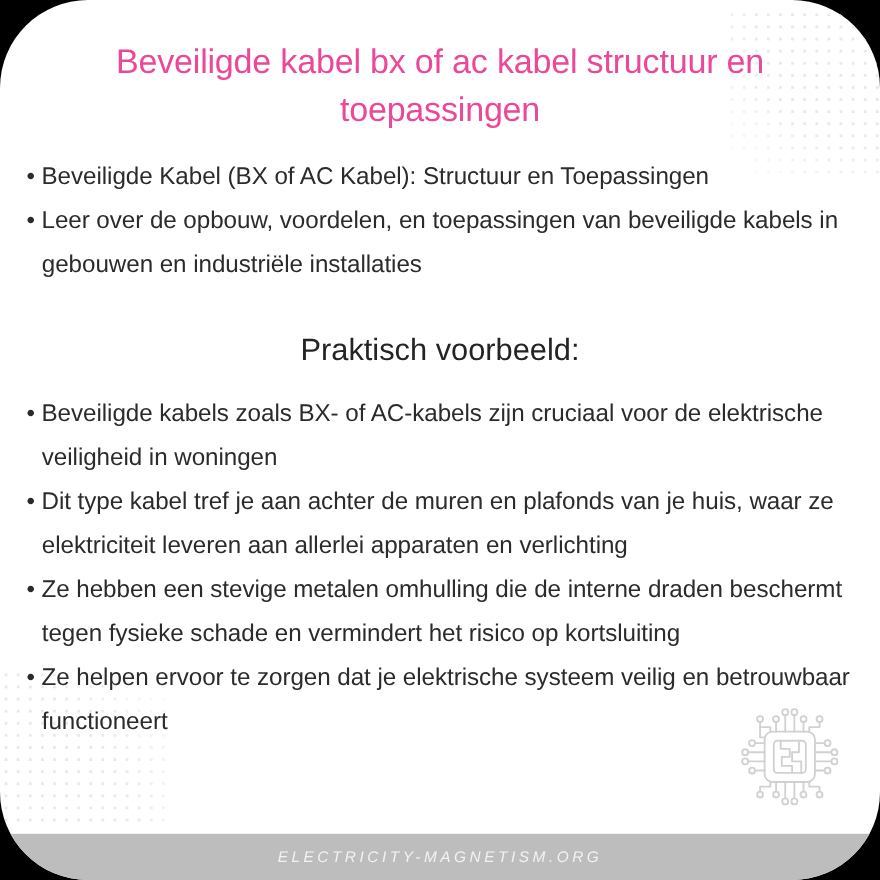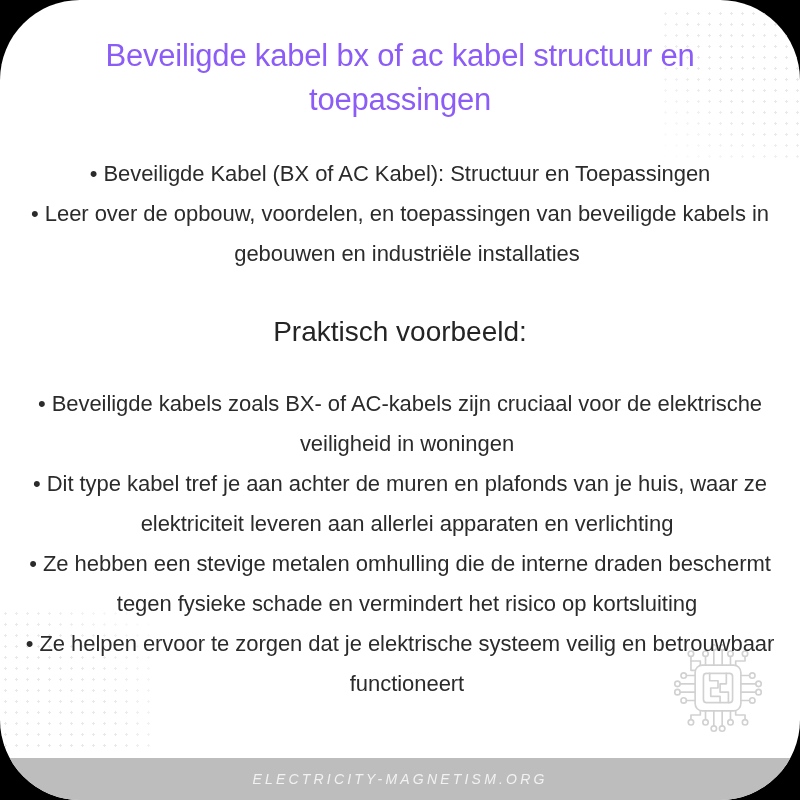--- a/index.html
+++ b/index.html
@@ -61,30 +61,29 @@
   #content {
     position: relative;
     z-index: 3;
     padding: 34px 24px 0 24px;
   }
 
   #page-title {
     font-size: 31px;
     line-height: 44px;
     font-weight: 400;
-    color: #8b5cf6;
+    color: #ec4899;
     text-align: center;
     letter-spacing: -0.2px;
     padding: 0 48px;
   }
 
   .bullet-list {
     list-style: none;
-    margin-top: 32px;
-    text-align: center;
+    margin-top: 18px;
   }
   .bullet-list li {
     font-size: 22px;
     line-height: 40px;
     color: #2b2b2b;
     text-indent: -14px;
     padding-left: 14px;
     letter-spacing: -0.05px;
   }
 

